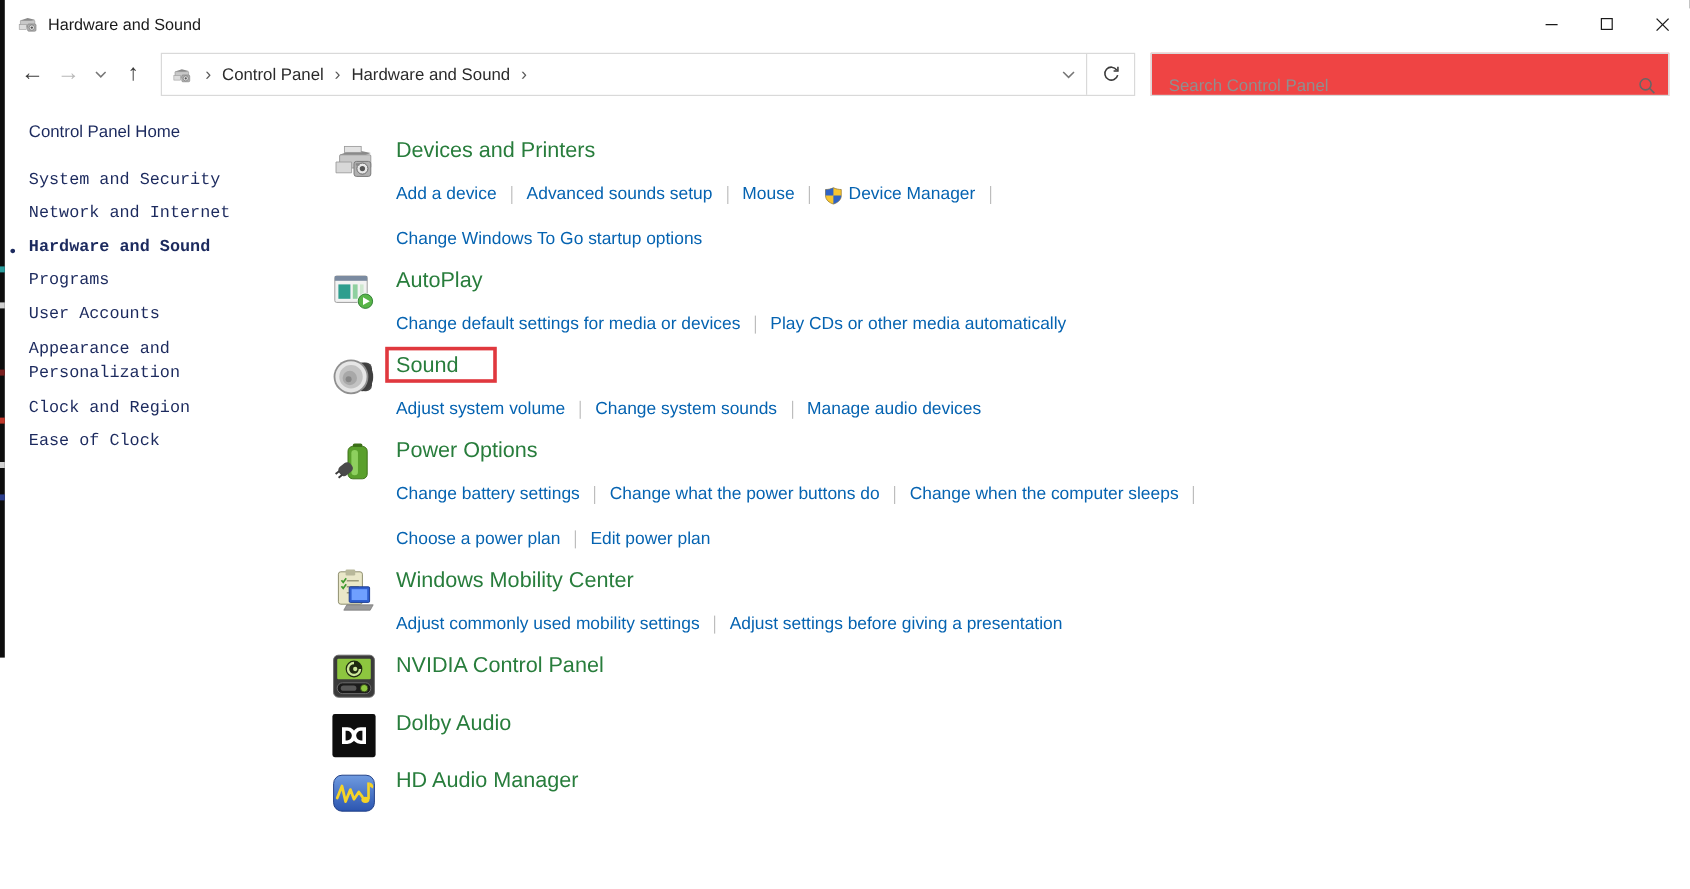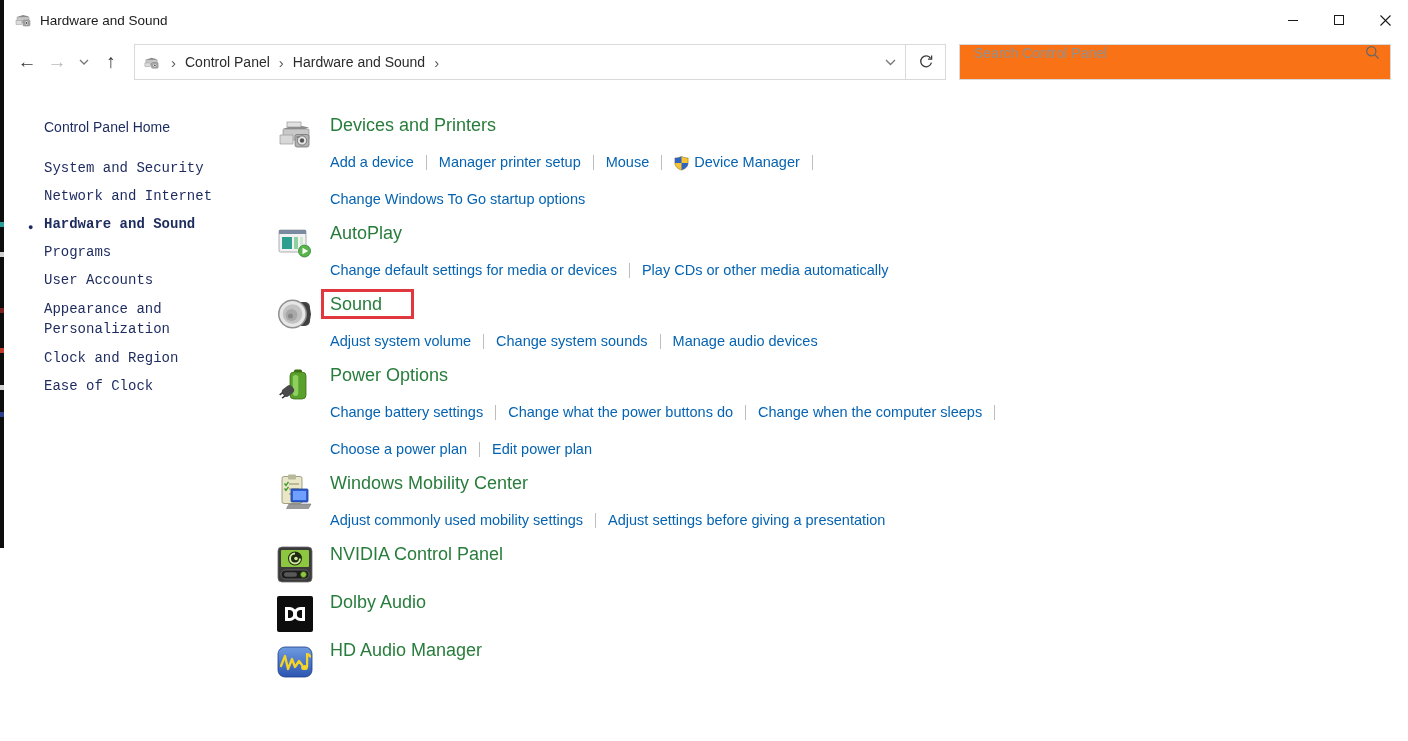--- a/index.html
+++ b/index.html
@@ -26,26 +26,26 @@
   .nav-btn.first { margin-left: 12px; }
   .nav-btn.disabled { color: #b9b9b9; }
   .nav-btn.small { width: 24px; font-size: 12px; }
   .addressbar { margin-left: 8px; width: 812px; height: 36px; border: 1px solid #d9d9d9; display: flex; align-items: center; background: #fff; }
   .crumbs { display: flex; align-items: center; flex: 1 1 auto; padding-left: 8px; font-size: 14px; color: #2b2b2b; height: 100%; }
   .crumb-icon { width: 17px; height: 17px; margin-right: 2px; }
   .crumb-sep { color: #5a5a5a; font-size: 15px; padding: 0 9px; }
   .crumb { white-space: nowrap; text-align: center; }
   .addr-chevron-btn { width: 30px; height: 100%; display: flex; align-items: center; justify-content: center; }
   .refresh-btn { width: 40px; height: 100%; border-left: 1px solid #d9d9d9; display: flex; align-items: center; justify-content: center; }
-  .searchbox { margin-left: 13px; width: 432px; height: 36px; border: 1px solid #d9d9d9; display: flex; align-items: flex-start; background: #f97316; }
+  .searchbox { margin-left: 13px; width: 432px; height: 36px; border: 1px solid #d9d9d9; display: flex; align-items: flex-end; background: #ef4444; }
   .searchbox input { flex: 1 1 auto; border: none; outline: none; font-family: "Liberation Sans", sans-serif; font-size: 14px; color: #333; padding-left: 14px; background: transparent; }
   .searchbox input::placeholder { color: #8f8f8f; }
   .search-icon-wrap { width: 36px; display: flex; align-items: center; justify-content: center; }
   
-  .sidebar { position: absolute; top: 92px; left: 0; width: 275px; padding: 26px 0 0 24px; font-size: 14px; margin-left: 20px; }
+  .sidebar { position: absolute; top: 74px; left: 0; width: 275px; padding: 26px 0 0 24px; font-size: 14px; }
   .sidebar-home { color: #1c2a5e; margin-bottom: 23px; line-height: 18px; cursor: pointer; }
   .sidebar-item { position: relative; color: #1c2a5e; line-height: 18px; margin-bottom: 10px; max-width: 170px; cursor: pointer; font-family: Liberation Mono, monospace; }
   .sidebar-item.wrap { line-height: 20px; }
   .sidebar-item.active { font-weight: bold; }
   .active-bullet { position: absolute; left: -16px; top: 4px; font-size: 9px; color: #1c2a5e; }
   
   .main { position: absolute; top: 84px; left: 275px; width: 1130px; padding-top: 30px; }
   .section { display: flex; margin-bottom: 12px; }
   .section .icon-cell { flex: 0 0 55px; padding-top: 1px; }
   .section .icon-cell svg { width: 40px; height: 40px; }
@@ -189,21 +189,21 @@
           <circle cx="27" cy="25.5" r="4.6" fill="#e8e8e8" stroke="#666" stroke-width="0.8"></circle>
           <circle cx="27" cy="25.5" r="2.2" fill="#555"></circle>
           <rect x="21.5" y="21" width="3" height="2" fill="#888"></rect>
         </svg>
     </div>
     <div class="text-cell">
       <a class="heading-link">Devices and Printers</a>
       <div class="task-row">
         <a class="task-link">Add a device</a>
         <span class="pipe"></span>
-        <a class="task-link">Manager printer setup</a>
+        <a class="task-link">Advanced sounds setup</a>
         <span class="pipe"></span>
         <a class="task-link">Mouse</a>
         <span class="pipe"></span>
         <a class="task-link">
           <svg class="shield" viewBox="0 0 16 16">
               <path d="M8 1 C10.5 2.2 13 2.6 15 2.6 L15 8 C15 12 11.5 14.5 8 15.5 C4.5 14.5 1 12 1 8 L1 2.6 C3 2.6 5.5 2.2 8 1 z" fill="#f7c531" stroke="#8a6d1f" stroke-width="0.6"></path>
               <path d="M8 1 C5.5 2.2 3 2.6 1 2.6 L1 8 L8 8 z" fill="#2f63c4"></path>
               <path d="M15 8 L8 8 L8 15.5 C11.5 14.5 15 12 15 8 z" fill="#2f63c4"></path>
             </svg>
           <span>Device Manager</span>

